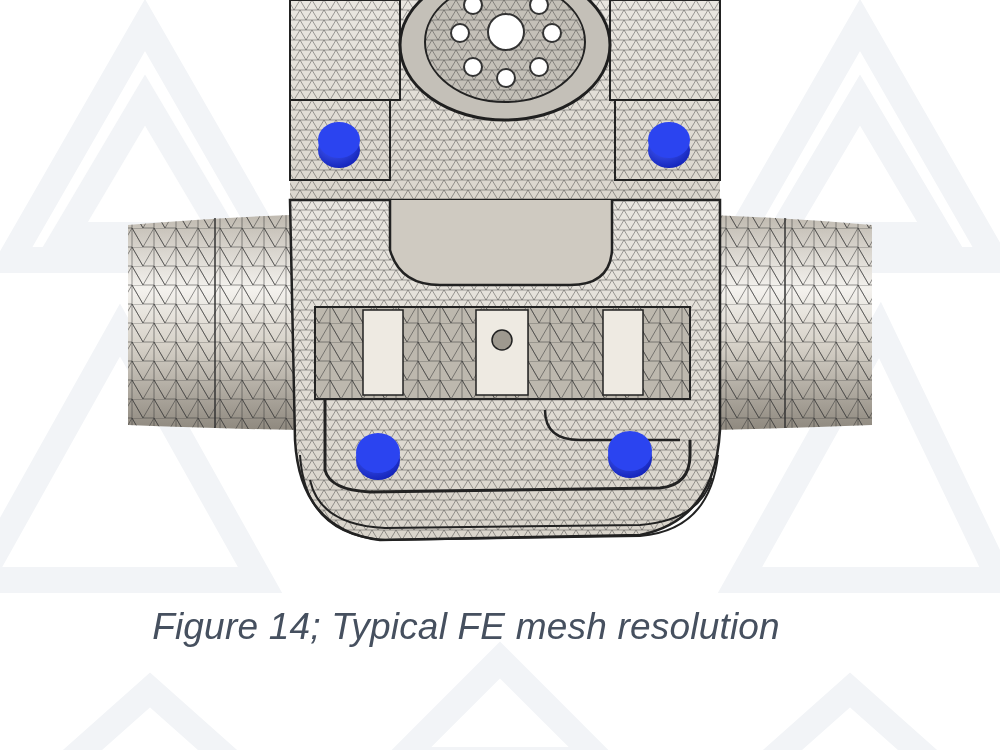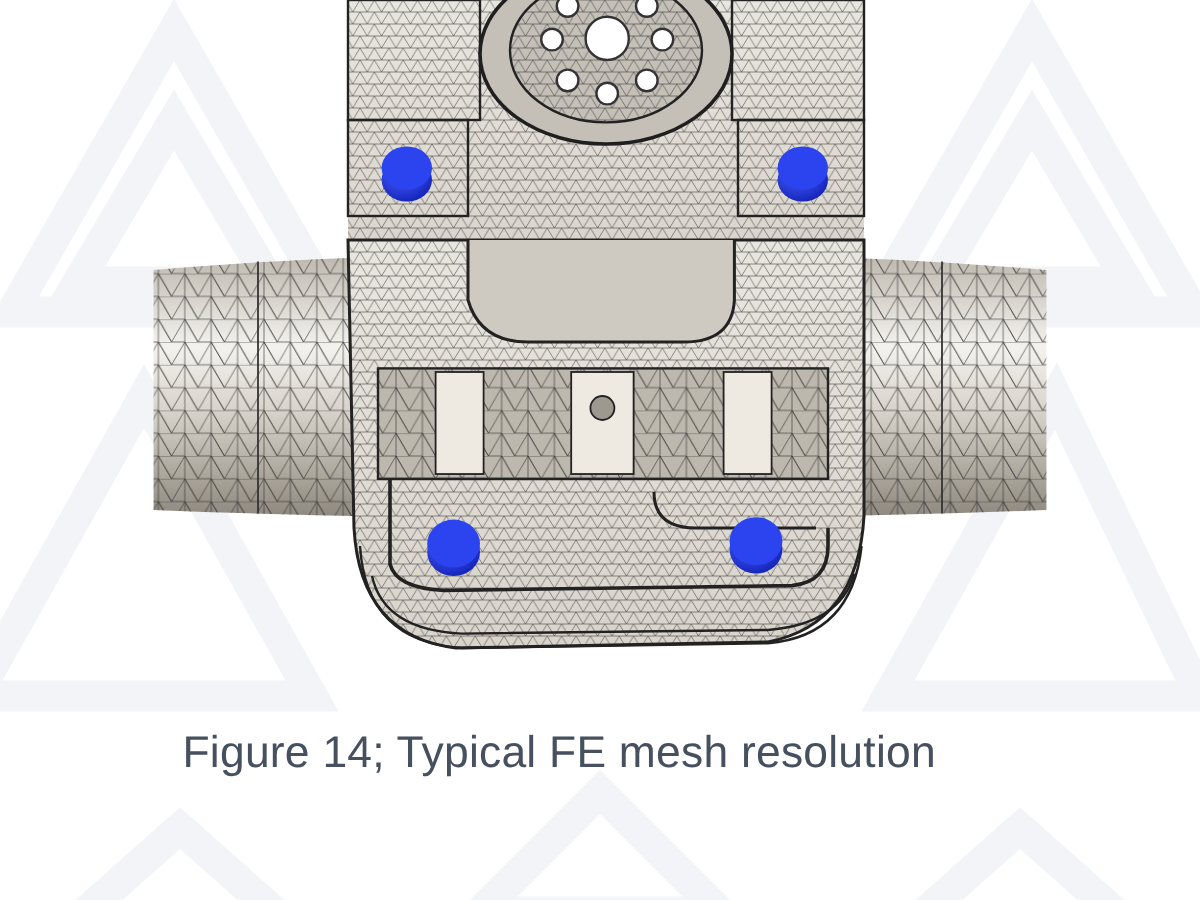--- a/index.html
+++ b/index.html
@@ -1,21 +1,21 @@
 <!DOCTYPE html>
 <html><head>
 <meta charset="utf-8">
 <style>
   html, body { margin:0; padding:0; }
   body { width:1000px; height:750px; background:#ffffff; position:relative; overflow:hidden;
          font-family:"Liberation Sans", sans-serif; }
   .watermark { position:absolute; left:0; top:0; width:1000px; height:750px; }
   .figure { position:absolute; left:0; top:0; width:1000px; height:590px; }
   .caption { position:absolute; left:0; top:606px; width:932px; text-align:center;
-             font-size:37px; color:#46505f; letter-spacing:0.2px; }
+             font-style:italic; font-size:37px; color:#46505f; letter-spacing:0.2px; }
 </style>
 </head>
 <body>
 
 <svg class="watermark" viewBox="0 0 1000 750">
   <g fill="none" stroke="#f2f4f7" stroke-width="26">
     <polygon points="145,25 10,260 280,260"></polygon>
     <polygon points="145,100 65,235 225,235"></polygon>
     <polygon points="860,25 725,260 995,260"></polygon>
     <polygon points="860,100 780,235 940,235"></polygon>

